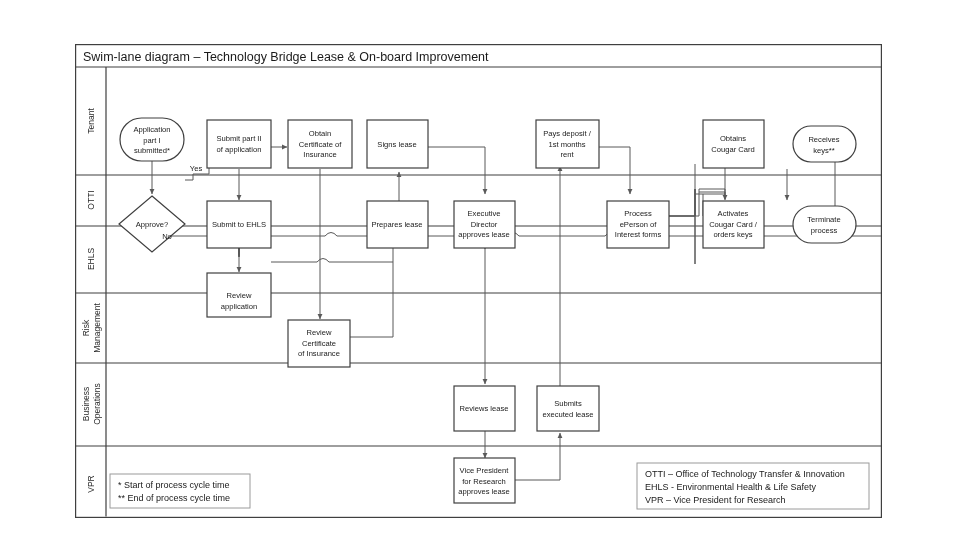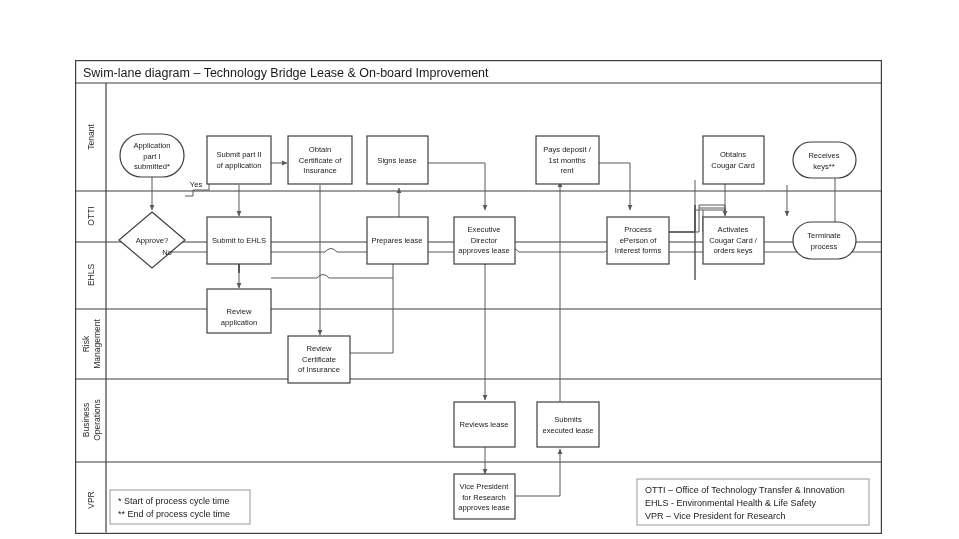--- a/index.html
+++ b/index.html
@@ -1,18 +1,18 @@
 <!DOCTYPE html>
 <html><head>
 <meta charset="utf-8">
 <style>
   html,body{margin:0;padding:0;background:#ffffff;}
   body{width:959px;height:539px;overflow:hidden;font-family:"Liberation Sans",sans-serif;color:#1a1a1a;}
   #stage{position:relative;width:959px;height:539px;background:#ffffff;}
-  #diagram{position:absolute;left:75px;top:44px;width:807px;height:474px;margin-top:16px;}
+  #diagram{position:absolute;left:75px;top:44px;width:807px;height:474px;}
   svg{display:block;}
   .ttl{font-family:"Liberation Sans",sans-serif;font-size:12.5px;fill:#1a1a1a;}
   .lanelbl{font-family:"Liberation Sans",sans-serif;font-size:8.5px;fill:#2a2a2a;}
   .nodetxt{font-family:"Liberation Sans",sans-serif;font-size:7.6px;fill:#1a1a1a;}
   .edgelbl{font-family:"Liberation Sans",sans-serif;font-size:7.6px;fill:#1a1a1a;}
   .legtxt{font-family:"Liberation Sans",sans-serif;font-size:9px;fill:#1a1a1a;}
   .shp{fill:#ffffff;stroke:#3f3f3f;stroke-width:1.2;}
   .frame{fill:none;stroke:#3f3f3f;stroke-width:1.2;}
   .lanesep{stroke:#3f3f3f;stroke-width:1.2;}
   .conn{fill:none;stroke:#595959;stroke-width:1;}

